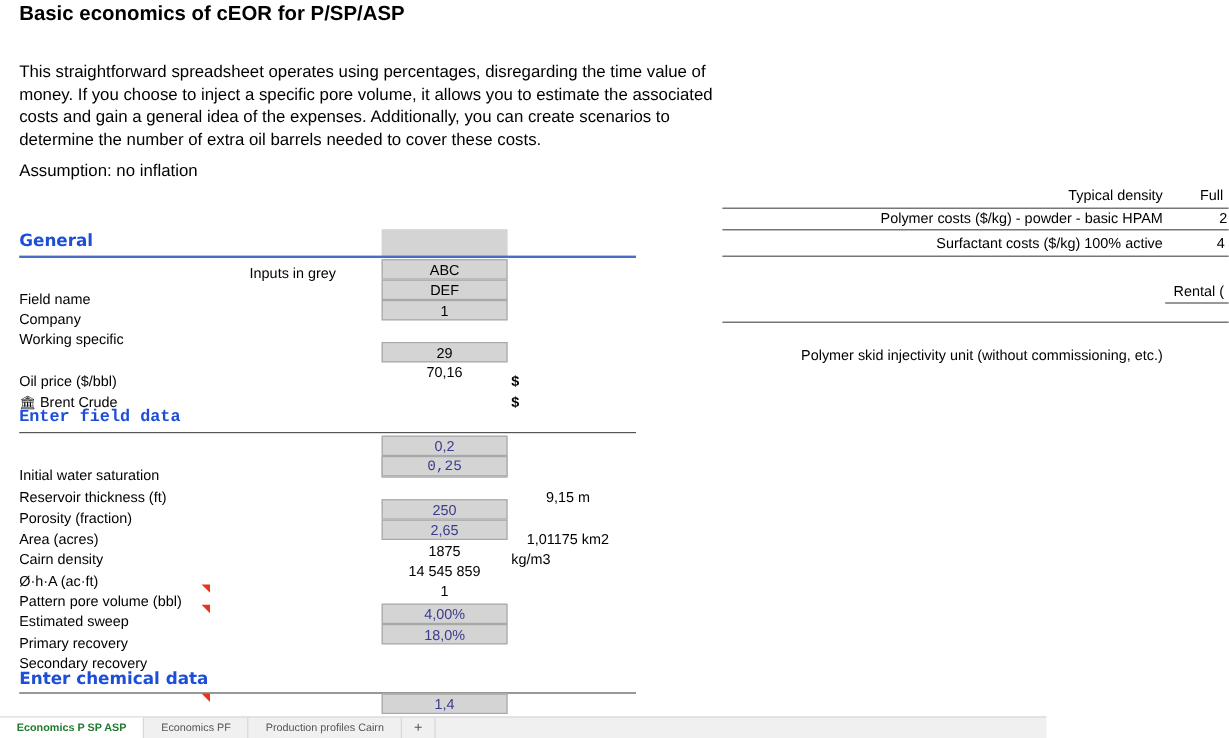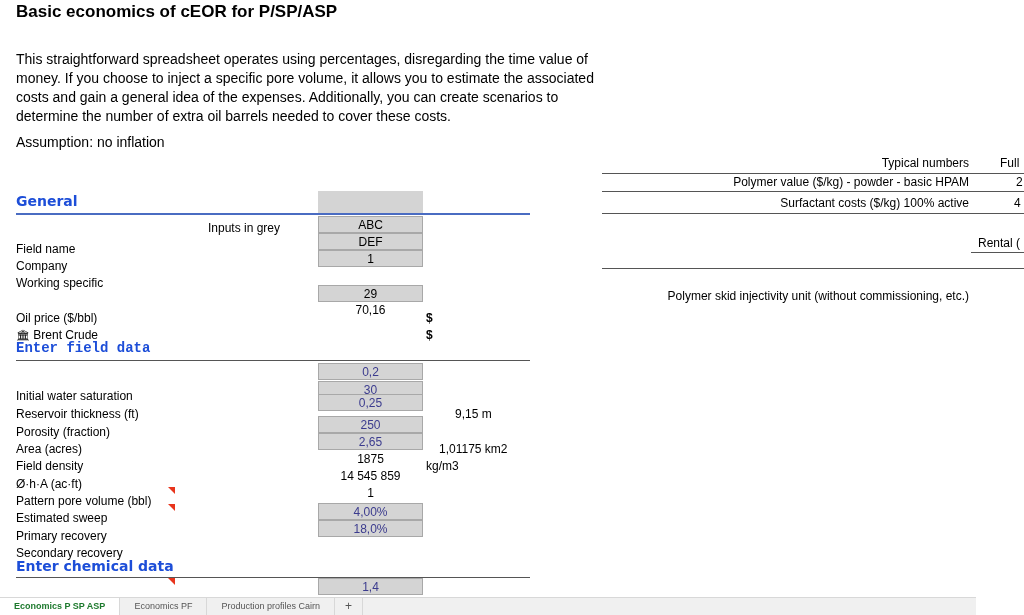--- a/index.html
+++ b/index.html
@@ -12,21 +12,21 @@
   .section-h { font-family: "DejaVu Sans", sans-serif; font-weight: bold; font-size: 14px; color: #1d4ed8; }
   .rule { position: absolute; height: 0; }
   .rule-blue { border-top: 2px solid #4a6cc2; }
   .rule-dark { border-top: 1px solid #555; }
   .label { font-size: 12px; margin-top: 24px; }
   .cell { position: absolute; left: 318px; width: 105px; height: 17px; text-align: center; font-size: 12px; line-height: 16px; }
   .grey { background: #d4d4d4; border: 1px solid #a8a8a8; }
   .blue-txt { color: #3b3b8e; }
   .note { position: absolute; width: 0; height: 0; border-top: 7px solid #e8341c; border-left: 7px solid transparent; }
   .right-panel .abs { font-size: 12px; }
-  .tabs { position: absolute; left: 0; top: 597px; width: 976px; height: 18px; background: #f0f0f0; border-top: 1px solid #d8d8d8; display: flex; font-size: 9px; }
+  .tabs { position: absolute; left: 0; top: 597px; width: 872px; height: 18px; background: #f0f0f0; border-top: 1px solid #d8d8d8; display: flex; font-size: 9px; }
   .tab { padding: 0 14px; line-height: 17px; color: #555; border-right: 1px solid #d8d8d8; cursor: pointer; }
   .tab.active { background: #fff; color: #1e7a2e; font-weight: bold; }
   .tab-add { padding: 0 10px; line-height: 17px; color: #555; font-size: 12px; border-right: 1px solid #d8d8d8; cursor: pointer; }
 </style>
 </head>
 <body>
 
 <div class="abs title">Basic economics of cEOR for P/SP/ASP</div>
 <div class="abs intro">This straightforward spreadsheet operates using percentages, disregarding the time value of money. If you choose to inject a specific pore volume, it allows you to estimate the associated costs and gain a general idea of the expenses. Additionally, you can create scenarios to determine the number of extra oil barrels needed to cover these costs.</div>
 <div class="abs assume">Assumption: no inflation</div>
@@ -58,27 +58,27 @@
 <div class="rule rule-dark" style="left:16px; top:360px; width:514px;"></div>
 
 <div class="abs label" style="left:16px; top:365px;">Initial water saturation</div>
 <div class="cell grey blue-txt" style="top:363px;">0,2</div>
 
 <div class="abs label" style="left:16px; top:383px;">Reservoir thickness (ft)</div>
 <div class="cell grey blue-txt" style="top:381px;">30</div>
 <div class="abs label" style="left:455px; top:383px;">9,15  m</div>
 
 <div class="abs label" style="left:16px; top:401px;">Porosity (fraction)</div>
-<div class="cell grey blue-txt" style="top:394px;">0,25</div>
+<div class="cell grey blue-txt" style="top:380px;font-family:Liberation Mono, monospace;">0,25</div>
 
 <div class="abs label" style="left:16px; top:418px;">Area (acres)</div>
 <div class="cell grey blue-txt" style="top:416px;">250</div>
 <div class="abs label" style="left:439px; top:418px;">1,01175  km2</div>
 
-<div class="abs label" style="left:16px; top:435px;">Field density</div>
+<div class="abs label" style="left:16px; top:435px;">Cairn density</div>
 <div class="cell grey blue-txt" style="top:433px;">2,65</div>
 <div class="abs label" style="left:426px; top:435px;">kg/m3</div>
 
 <div class="abs label" style="left:16px; top:453px;">Ø·h·A (ac·ft)</div>
 <div class="cell" style="top:451px;">1875</div>
 
 <div class="abs label" style="left:16px; top:470px;">Pattern pore volume (bbl)</div>
 <div class="cell" style="top:468px;">14 545 859</div>
 
 <div class="abs label" style="left:16px; top:487px;">Estimated sweep</div>
@@ -96,24 +96,24 @@
 <div class="rule rule-dark" style="left:16px; top:577px; width:514px;"></div>
 <div class="abs label" style="left:16px; top:580px;">Polymer cost ($ per lb)</div>
 <div class="note" style="left:168px; top:578px;"></div>
 <div class="cell grey blue-txt" style="top:578px;">1,4</div>
 <div class="abs label" style="left:496px; top:580px;">
   <span>3,087</span>
   <span>$/kg</span>
 </div>
 
 <div class="right-panel">
-  <div class="abs" style="right:55px; top:156px;">Typical numbers</div>
+  <div class="abs" style="right:55px; top:156px;">Typical density</div>
   <div class="abs" style="left:1000px; top:156px;">Full</div>
   <div class="rule rule-dark" style="left:602px; top:173px; width:422px;"></div>
-  <div class="abs" style="right:55px; top:175px;">Polymer value ($/kg) - powder - basic HPAM</div>
+  <div class="abs" style="right:55px; top:175px;">Polymer costs ($/kg) - powder - basic HPAM</div>
   <div class="abs" style="left:1016px; top:175px;">2</div>
   <div class="rule rule-dark" style="left:602px; top:191px; width:422px;"></div>
   <div class="abs" style="right:55px; top:196px;margin-left:12px;">Surfactant costs ($/kg) 100% active</div>
   <div class="abs" style="left:1014px; top:196px;">4</div>
   <div class="rule rule-dark" style="left:602px; top:213px; width:422px;"></div>
   <div class="abs" style="left:978px; top:236px;">Rental (</div>
   <div class="rule rule-dark" style="left:971px; top:252px; width:53px;"></div>
   <div class="abs" style="right:55px; top:253px;margin-top:36px;">Polymer skid injectivity unit (without commissioning, etc.)</div>
   <div class="rule rule-dark" style="left:602px; top:268px; width:422px;"></div>
 </div>

